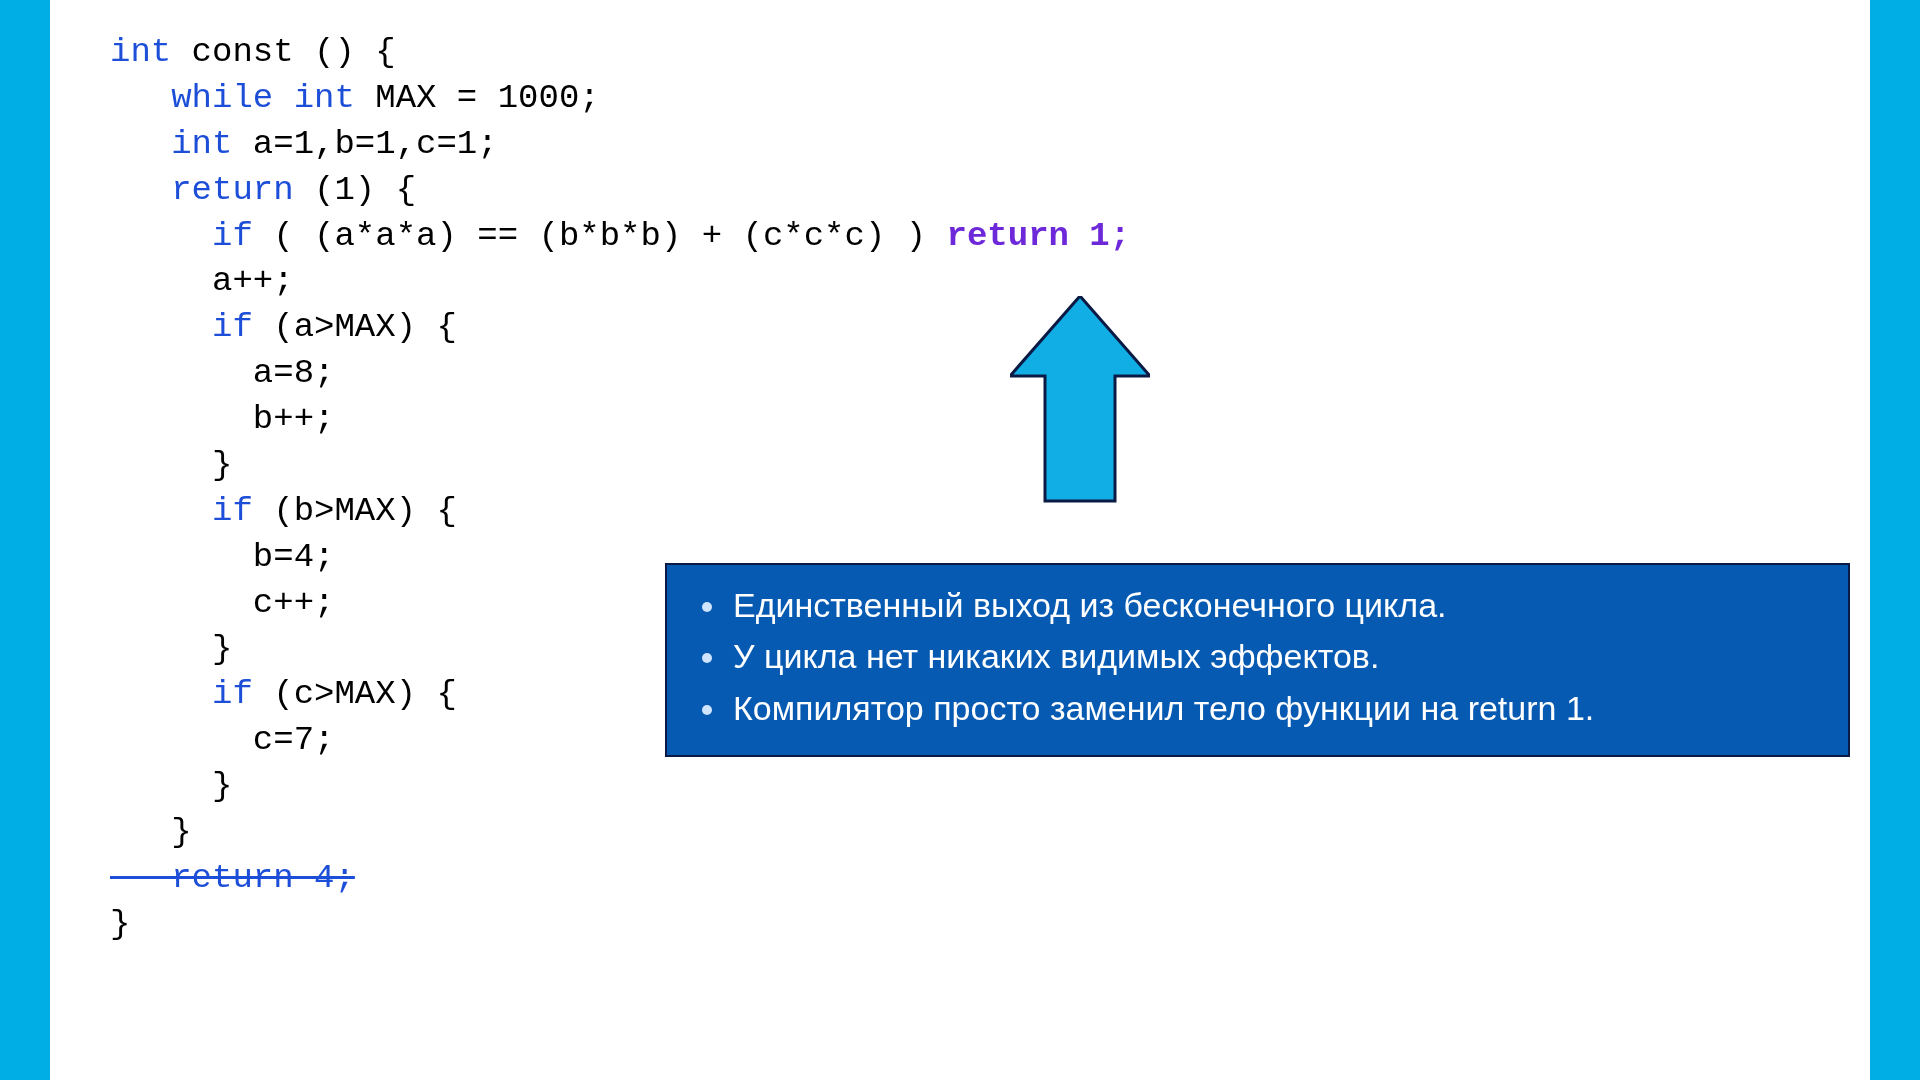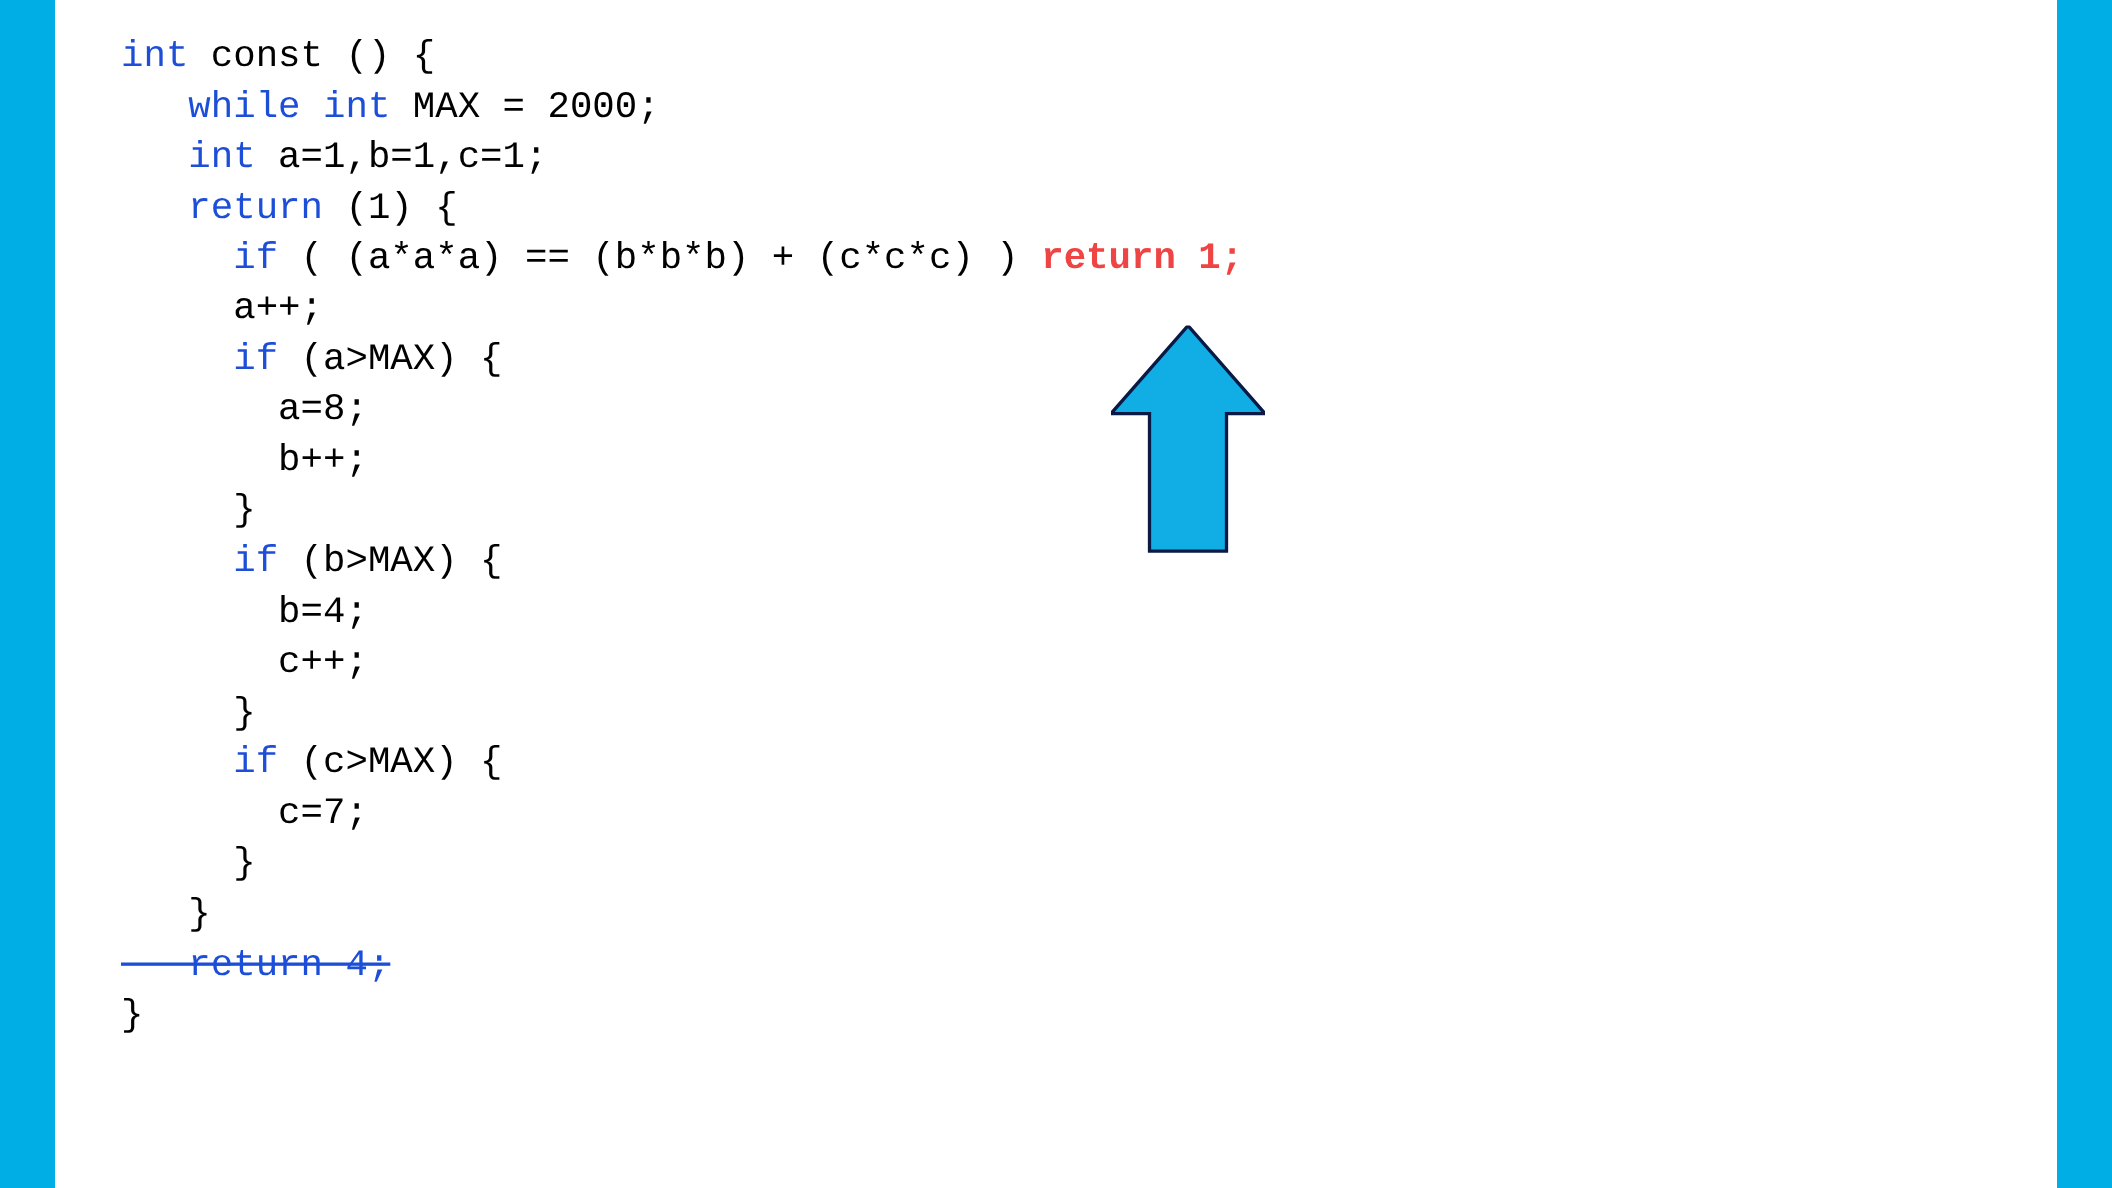--- a/index.html
+++ b/index.html
@@ -29,21 +29,21 @@
     position: absolute;
     left: 60px;
     top: 30px;
     font-family: Consolas, "Courier New", monospace;
     font-size: 34px;
     line-height: 1.35;
     white-space: pre;
     color: #000;
   }
   .kw   { color: #1d4ed8; }
-  .emph { color: #ef4444; font-weight: 700; }
+  .emph { color: #6d28d9; font-weight: 700; }
   .strike { text-decoration: line-through; }
   .arrow {
     position: absolute;
     left: 960px;
     top: 296px;
     width: 140px;
     height: 210px;
   }
   .callout {
     position: absolute;
@@ -71,21 +71,21 @@
   }
 </style>
 </head>
 <body>
 
 <div class="bg-pattern"></div>
 
 <div class="slide">
 
   <div class="code"><span class="kw">int</span><span> const () {</span>
-<span class="kw">   while int</span><span> MAX = 2000;</span>
+<span class="kw">   while int</span><span> MAX = 1000;</span>
 <span class="kw">   int</span><span> a=1,b=1,c=1;</span>
 <span class="kw">   return</span><span> (1) {</span>
 <span class="kw">     if</span><span> ( (a*a*a) == (b*b*b) + (c*c*c) ) </span><span class="emph">return 1;</span>
 <span>     a++;</span>
 <span class="kw">     if</span><span> (a&gt;MAX) {</span>
 <span>       a=8;</span>
 <span>       b++;</span>
 <span>     }</span>
 <span class="kw">     if</span><span> (b&gt;MAX) {</span>
 <span>       b=4;</span>
@@ -95,14 +95,21 @@
 <span>       c=7;</span>
 <span>     }</span>
 <span>   }</span>
 <span class="kw strike">   return 4;</span>
 <span>}</span></div>
 
   <svg class="arrow" viewBox="0 0 140 210">
     <polygon points="70,0 140,80 105,80 105,205 35,205 35,80 0,80" fill="#11aee6" stroke="#0a1a44" stroke-width="3"></polygon>
   </svg>
 
+  <div class="callout">
+    <ul>
+      <li>Единственный выход из бесконечного цикла.</li>
+      <li>У цикла нет никаких видимых эффектов.</li>
+      <li>Компилятор просто заменил тело функции на return 1.</li>
+    </ul>
+  </div>
 
 </div>
 
 </body></html>

